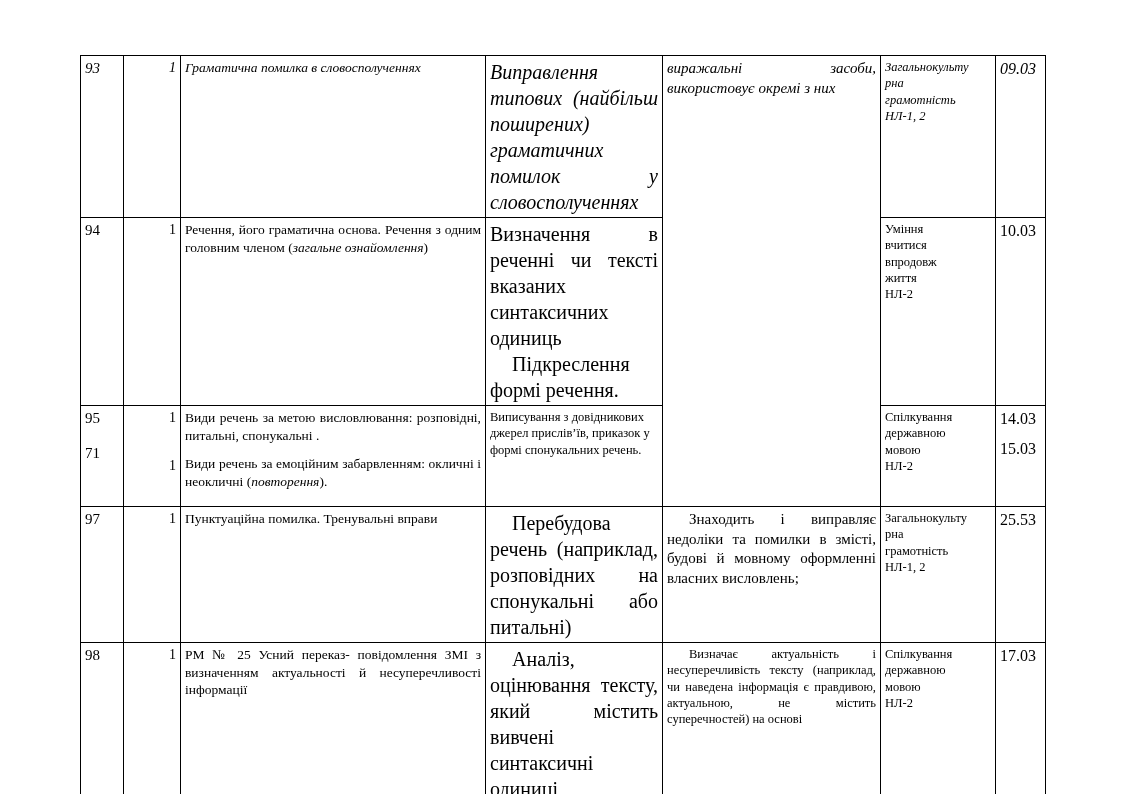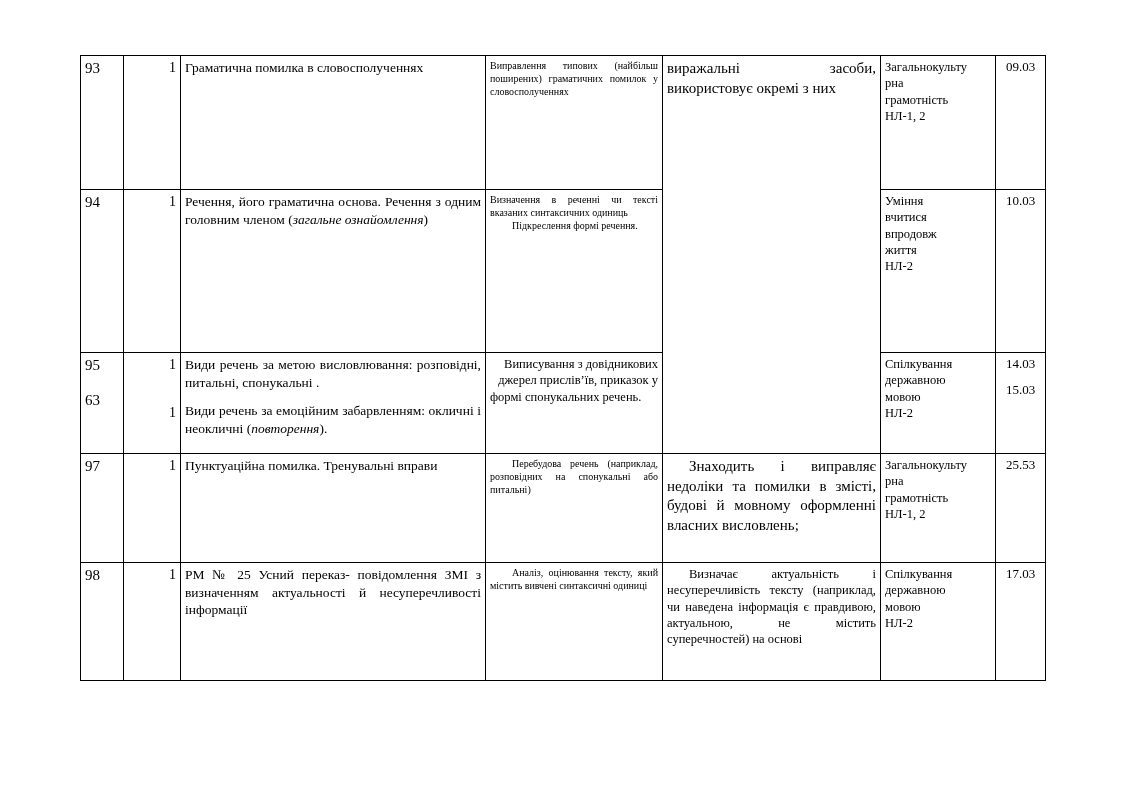--- a/index.html
+++ b/index.html
@@ -57,53 +57,53 @@
     font-size: 14px;
     text-align: right;
     padding-right: 6px;
   }
   .cell-topic {
     font-size: 13.5px;
     text-align: justify;
     text-align-last: left;
   }
   .cell-skill {
-    font-size: 10px;
+    font-size: 20px;
     text-align: justify;
     text-align-last: left;
   }
   .cell-result {
     font-size: 15px;
     text-align: justify;
     text-align-last: left;
   }
   .cell-comp {
     font-size: 12.5px;
     line-height: 1.28;
   }
   .cell-date {
-    font-size: 13px;
-    text-align: center;
+    font-size: 16px;
+    text-align: left;
     padding-left: 5px;
     line-height: 1.35;
   }
   .small {
     font-size: 12.5px;
   }
   .ital { font-style: italic; }
   .bold { font-weight: normal; }
   .justify-block {
     text-align: justify;
     text-align-last: left;
   }
   .indent-first { text-indent: 22px; }
   .gap-line { display: block; height: 15px; }
   .nl-line { display: block; }
   .date-gap { display: block; height: 9px; }
-  .row-93 td { height: 128px; }
+  .row-93 td { height: 128px; font-style: italic; }
   .row-94 td { height: 157px; }
   .row-95 td { height: 95px; }
   .row-97 td { height: 103px; }
   .row-98 td { height: 112px; }
 </style>
 </head>
 <body>
 
 <div class="page">
 
@@ -153,34 +153,34 @@
         </td>
         <td class="cell-date">
           <span class="nl-line">10.03</span>
         </td>
       </tr>
 
       <tr class="row-95">
         <td class="cell-num">
           <span class="nl-line">95</span>
           <span class="gap-line"></span>
-          <span class="nl-line">63</span>
+          <span class="nl-line">71</span>
         </td>
         <td class="cell-hours">
           <span class="nl-line">1</span>
           <span class="gap-line"></span>
           <span class="gap-line"></span>
           <span class="nl-line">1</span>
         </td>
         <td class="cell-topic">
           <div class="justify-block">Види речень за метою висловлювання: розповідні, питальні, спонукальні .</div>
           <div style="height:11px"></div>
           <div class="justify-block"><span>Види речень за емоційним забарвленням: окличні і неокличні (</span><span class="ital">повторення</span><span>).</span></div>
         </td>
-        <td class="cell-skill small" style="text-align:right">Виписування з довідникових джерел прислів’їв, приказок у формі спонукальних речень.</td>
+        <td class="cell-skill small" style="text-align:left">Виписування з довідникових джерел прислів’їв, приказок у формі спонукальних речень.</td>
         <td class="cell-comp">
           <span class="nl-line">Спілкування</span>
           <span class="nl-line">державною</span>
           <span class="nl-line">мовою</span>
           <span class="nl-line">НЛ-2</span>
         </td>
         <td class="cell-date">
           <span class="nl-line">14.03</span>
           <span class="date-gap"></span>
           <span class="nl-line">15.03</span>

